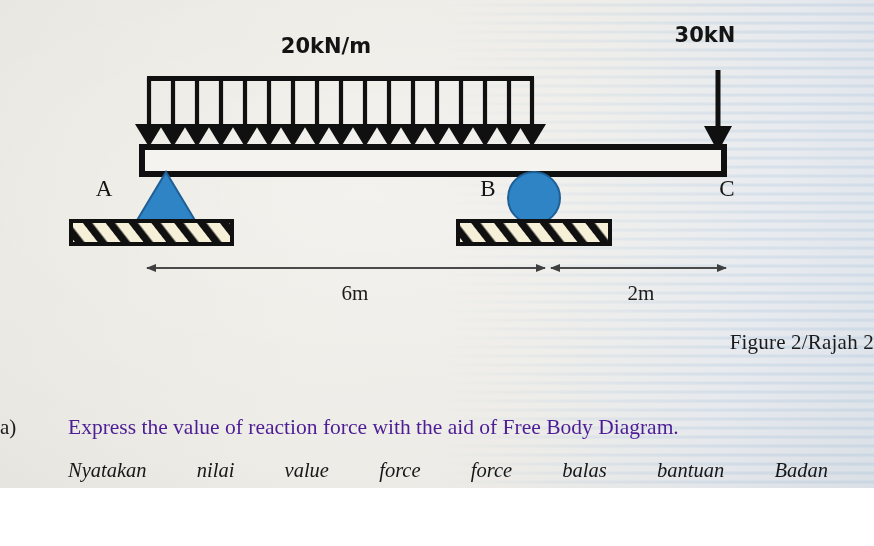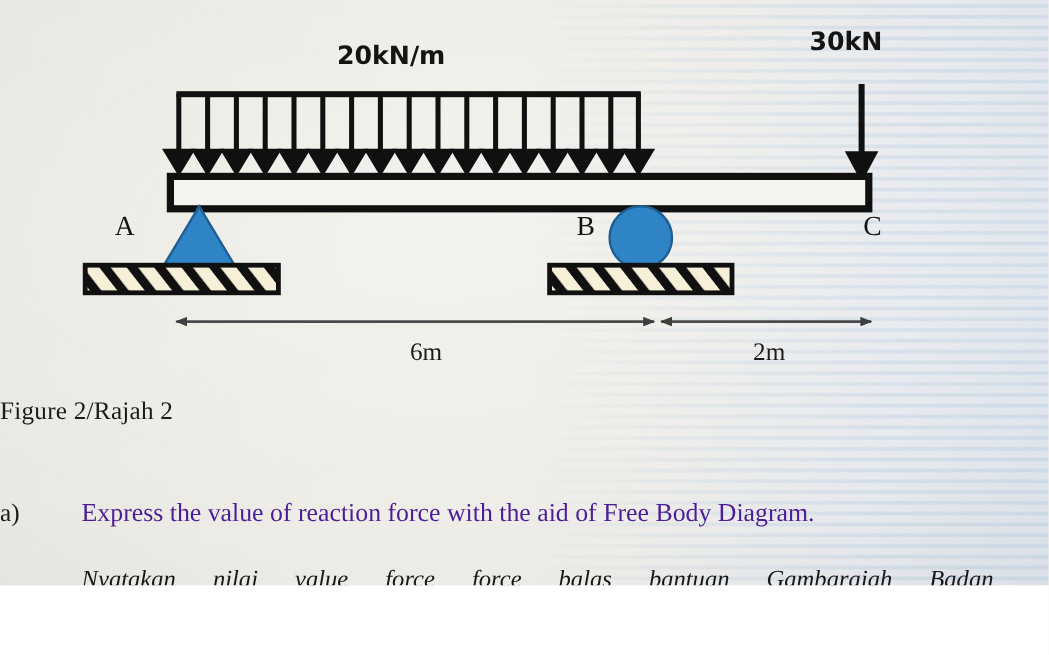--- a/index.html
+++ b/index.html
@@ -52,21 +52,21 @@
     height: 330px;
   }
   .cap {
     position: absolute;
     font-family: "Liberation Serif", serif;
     color: #1b1b1b;
   }
   #figure-caption {
     left: 0; top: 330px;
     width: 874px;
-    text-align: left;
+    text-align: right;
     font-size: 21px;
     letter-spacing: 0.2px;
   }
   #question-block {
     position: absolute;
     left: 0; top: 415px;
     width: 874px;
     height: 131px;
   }
   #q-marker {
@@ -85,21 +85,20 @@
   }
   #q-line-ms1 {
     position: absolute;
     left: 68px; top: 44px;
     width: 760px;
     font-size: 20.5px;
     font-style: italic;
     color: #171717;
     display: flex;
     justify-content: space-between;
-    margin-top: 13px;
   }
   #q-line-ms1 span { display: inline-block; }
   #q-line-ms2 {
     position: absolute;
     left: 68px; top: 88px;
     font-size: 15px;
     font-style: italic;
     color: #171717;
   }
   .lbl-sans {
@@ -218,19 +217,18 @@
     <div id="q-marker">(a)</div>
     <div id="q-line-en">Express the value of reaction force with the aid of Free Body Diagram.</div>
     <div id="q-line-ms1">
       <span>Nyatakan</span>
       <span>nilai</span>
       <span>value</span>
       <span>force</span>
       <span>force</span>
       <span>balas</span>
       <span>bantuan</span>
-      <span>Gambarajah</span>
       <span>Badan</span>
     </div>
     <div id="q-line-ms2">Bebas.</div>
   </div>
 
 </div>
 
 </body></html>

